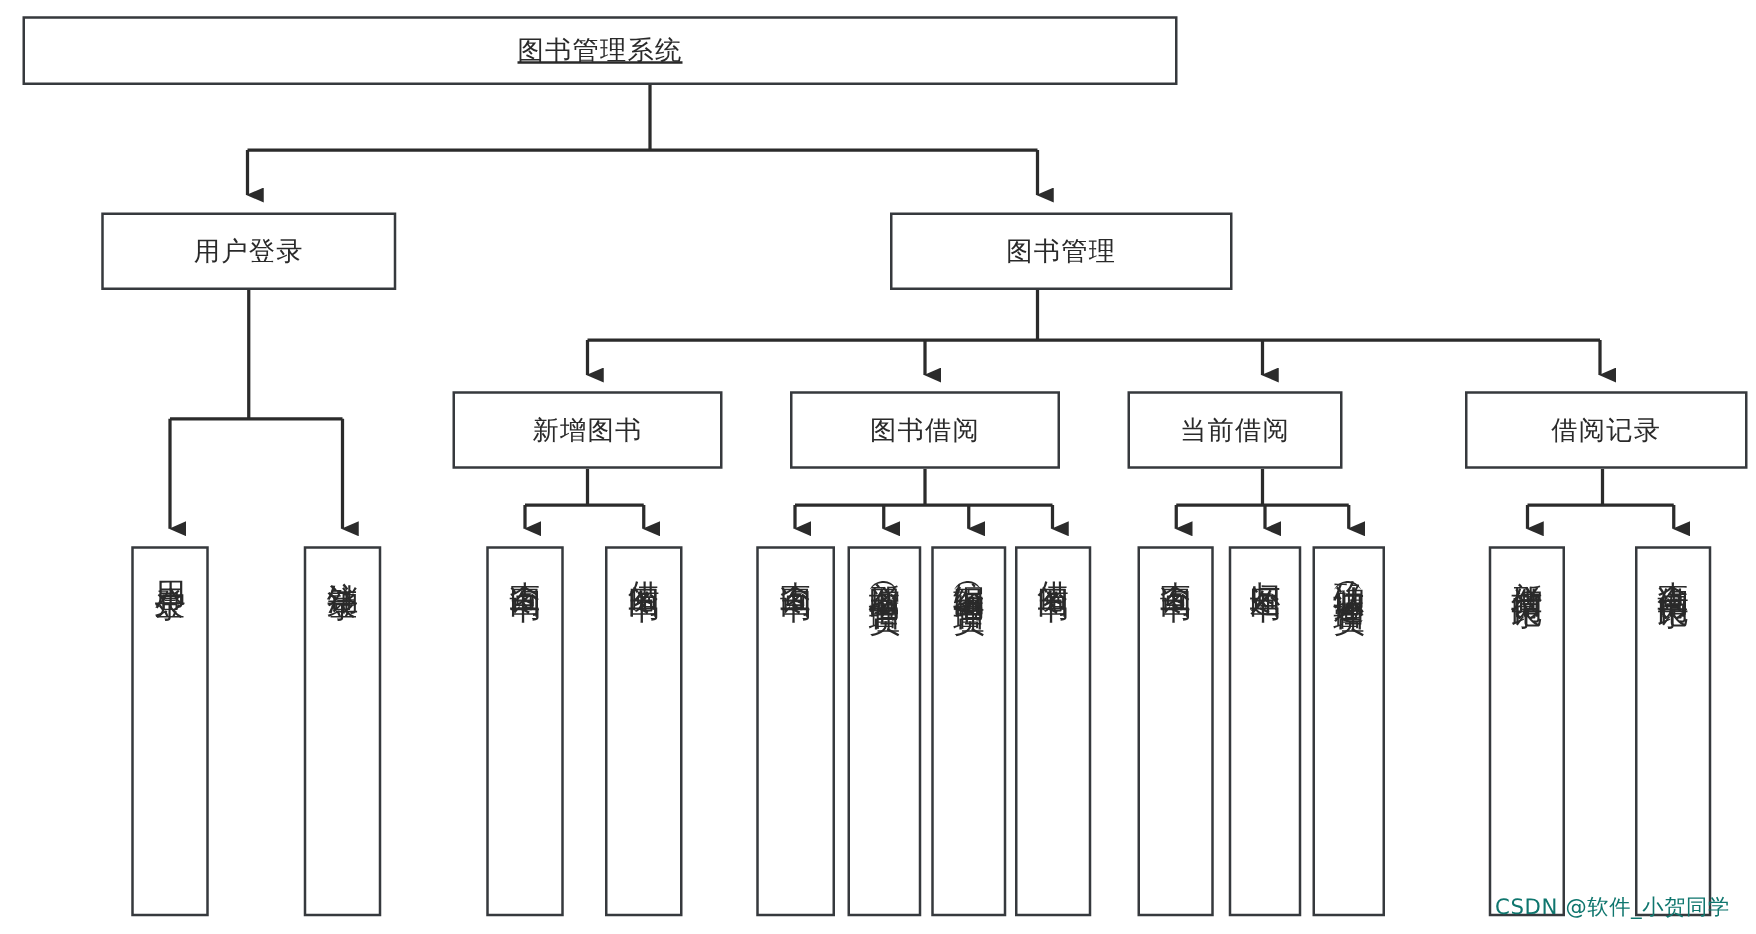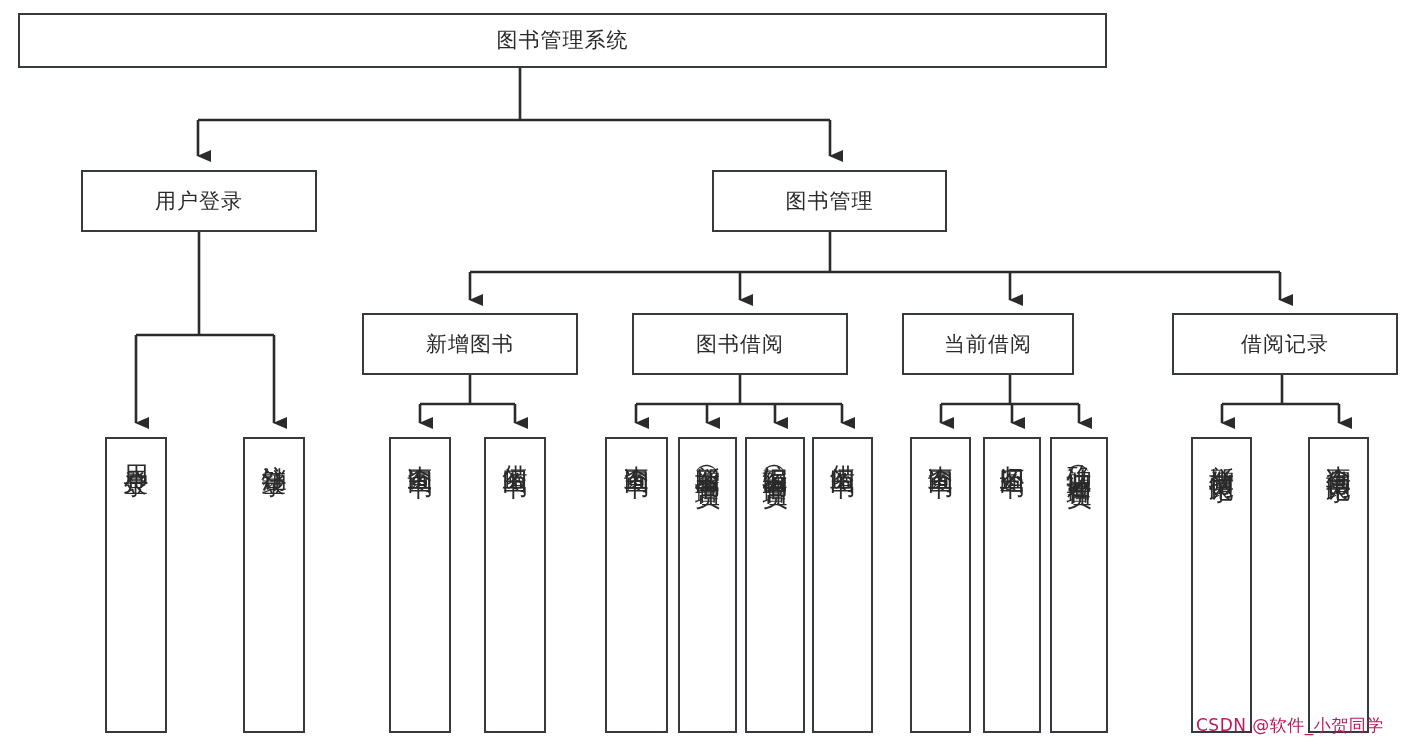--- a/index.html
+++ b/index.html
@@ -50,21 +50,21 @@
     line-height:1;
     letter-spacing:3px;
     white-space:nowrap;
   }
 
   #watermark{
     position:absolute;
     left:1196px;
     top:714px;
     font-size:17px;
-    color:#be185d;
+    color:#0f766e;
     letter-spacing:0.5px;
     white-space:nowrap;
     z-index:5;
     pointer-events:none;
   }
 </style>
 </head>
 <body>
 
 <div id="diagram">
@@ -114,27 +114,27 @@
       <path d="M 1079 404 L 1079 423" marker-end="url(#arrow)"></path>
 
       <path d="M 1282 375 L 1282 404"></path>
       <path d="M 1222 404 L 1339 404"></path>
       <path d="M 1222 404 L 1222 423" marker-end="url(#arrow)"></path>
       <path d="M 1339 404 L 1339 423" marker-end="url(#arrow)"></path>
     </g>
   </svg>
 
   <div id="nodes-layer">
-      <div class="node horiz" style="left: 18px; top: 13px; width: 1089px; height: 55px;">
+      <div class="node horiz" style="left: 18px; top: 13px; width: 924px; height: 55px; text-decoration: underline;">
         <span class="label">图书管理系统</span>
       </div>
       <div class="node horiz" style="left: 81px; top: 170px; width: 236px; height: 62px;">
         <span class="label">用户登录</span>
       </div>
-      <div class="node horiz" style="left: 712px; top: 170px; width: 235px; height: 62px;">
+      <div class="node horiz" style="left: 712px; top: 170px; width: 274px; height: 62px;">
         <span class="label">图书管理</span>
       </div>
       <div class="node horiz" style="left: 362px; top: 313px; width: 216px; height: 62px;">
         <span class="label">新增图书</span>
       </div>
       <div class="node horiz" style="left: 632px; top: 313px; width: 216px; height: 62px;">
         <span class="label">图书借阅</span>
       </div>
       <div class="node horiz" style="left: 902px; top: 313px; width: 172px; height: 62px;">
         <span class="label">当前借阅</span>

